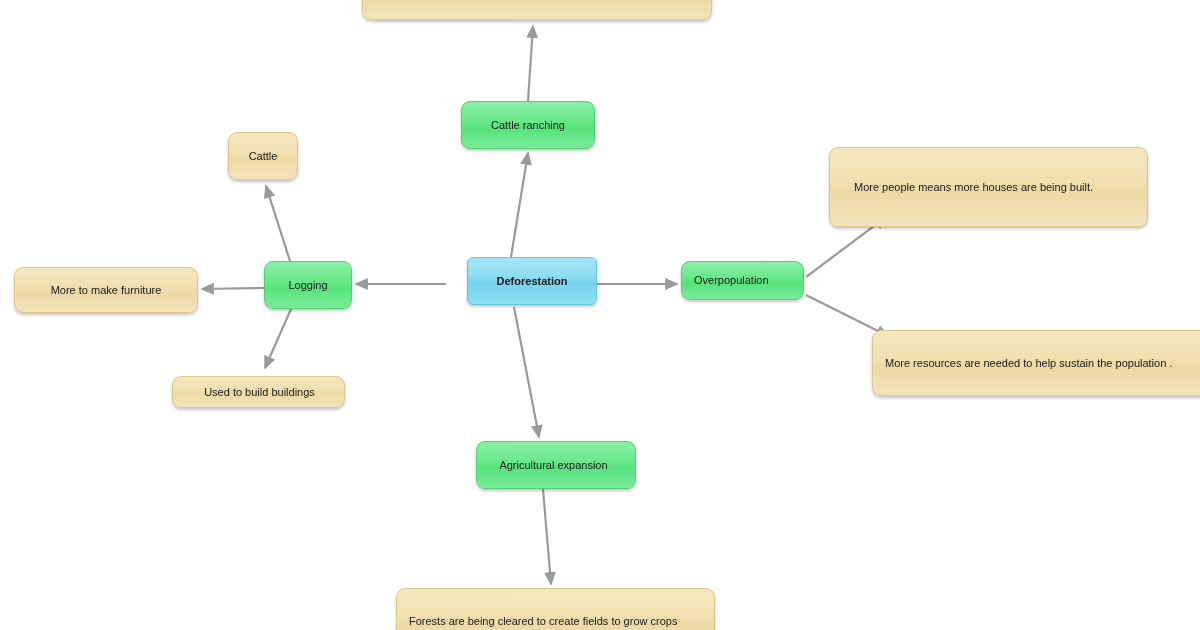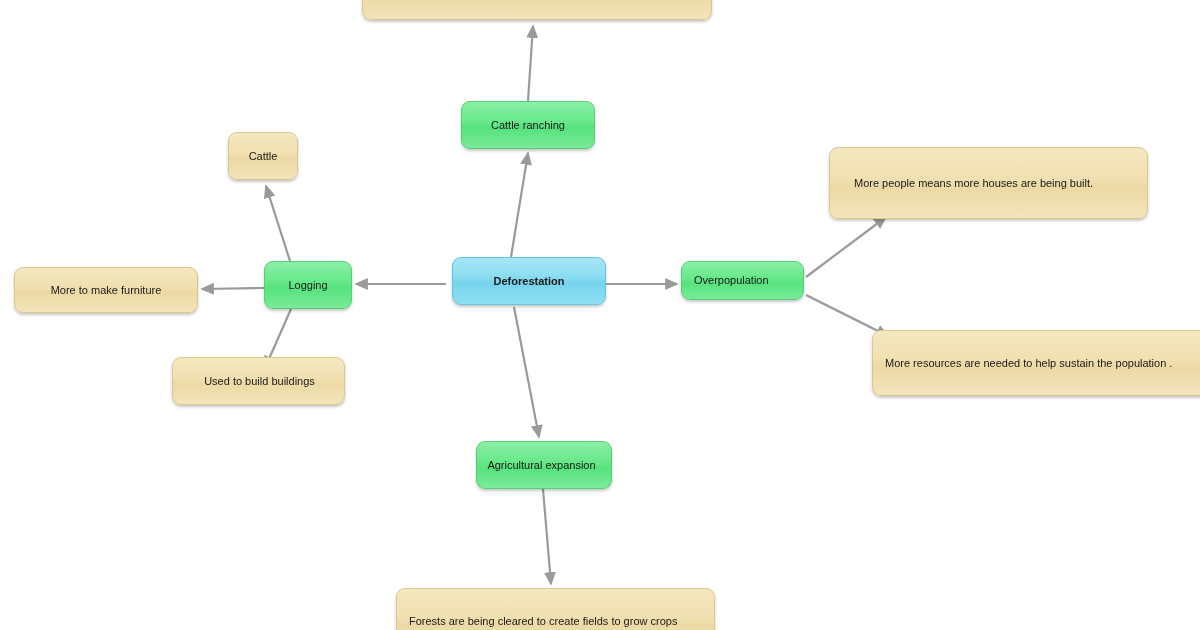--- a/index.html
+++ b/index.html
@@ -85,38 +85,38 @@
       </div>
       <div class="node branch c-center" style="left: 461px; top: 101px; width: 134px; height: 48px;">
         <span>Cattle ranching</span>
       </div>
       <div class="node leaf c-center" style="left: 228px; top: 132px; width: 70px; height: 48px;">
         <span>Cattle</span>
       </div>
       <div class="node branch c-center" style="left: 264px; top: 261px; width: 88px; height: 48px; text-align: right;">
         <span>Logging</span>
       </div>
-      <div class="node center c-center" style="left: 452px; top: 257px; width: 154px; height: 48px;">
+      <div class="node center c-center" style="left: 467px; top: 257px; width: 130px; height: 48px; border-radius: 6px;">
         <span>Deforestation</span>
       </div>
       <div class="node branch c-left" style="left: 681px; top: 261px; width: 123px; height: 39px;">
         <span>Overpopulation</span>
       </div>
       <div class="node leaf c-center" style="left: 14px; top: 267px; width: 184px; height: 46px;">
         <span>More to make furniture</span>
       </div>
-      <div class="node leaf c-center" style="left: 172px; top: 357px; width: 173px; height: 48px; padding-left: 14px;">
+      <div class="node leaf c-center" style="left: 172px; top: 376px; width: 173px; height: 32px; padding-left: 14px;">
         <span>Used to build buildings</span>
       </div>
-      <div class="node leaf c-left" style="left: 829px; top: 147px; width: 319px; height: 72px; padding-left: 24px;">
+      <div class="node leaf c-left" style="left: 829px; top: 147px; width: 319px; height: 80px; padding-left: 24px;">
         <span>More people means more houses are being built.</span>
       </div>
       <div class="node leaf c-left" style="left: 872px; top: 330px; width: 361px; height: 66px;">
         <span>More resources are needed to help sustain the population .</span>
       </div>
-      <div class="node branch c-center" style="left: 476px; top: 441px; width: 136px; height: 48px; padding-left: 7px;">
+      <div class="node branch c-center" style="left: 476px; top: 441px; width: 160px; height: 48px; padding-left: 7px;">
         <span>Agricultural expansion</span>
       </div>
       <div class="node leaf c-left" style="left: 396px; top: 588px; width: 319px; height: 66px;">
         <span>Forests are being cleared to create fields to grow crops</span>
       </div>
     </div>
 </div>
 
 </body></html>

